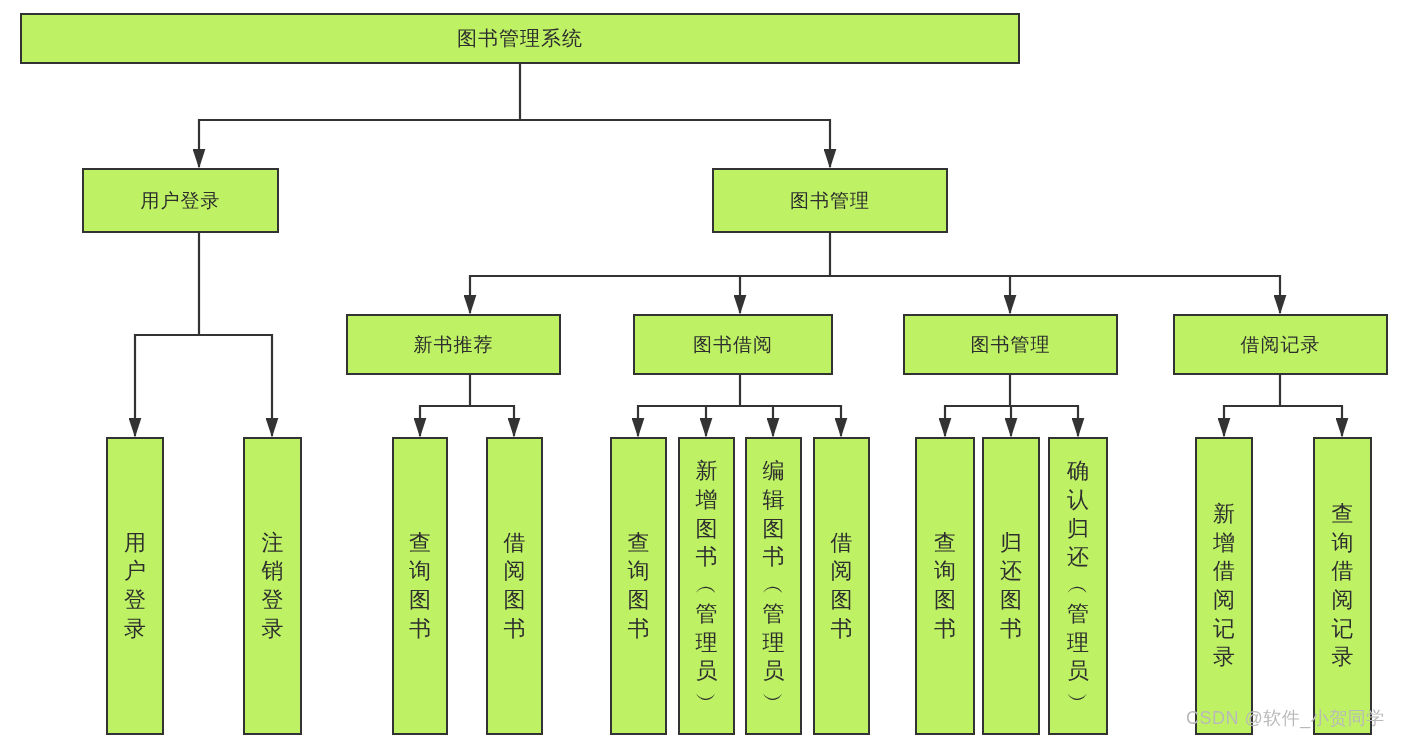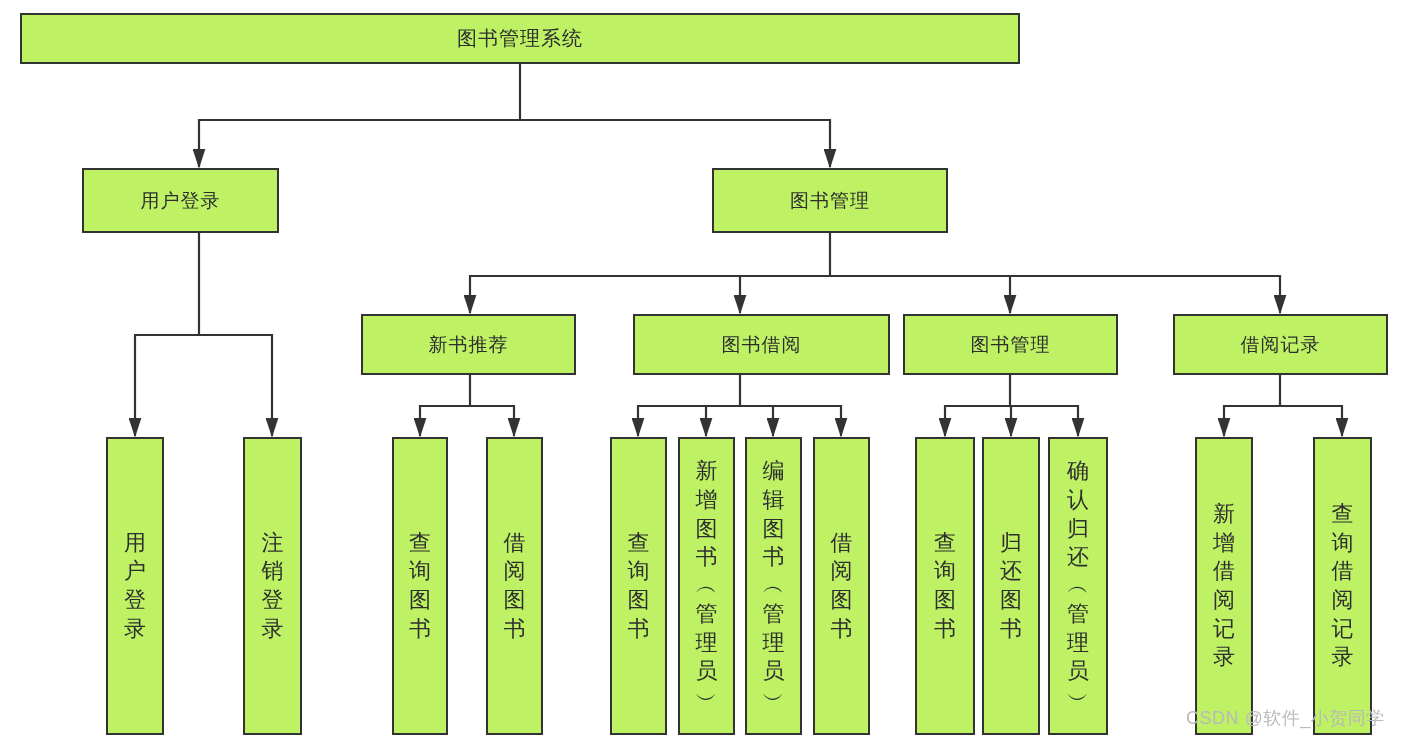--- a/index.html
+++ b/index.html
@@ -113,24 +113,24 @@
     <span class="h-label">图书管理系统</span>
   </div>
 
   <div class="node" style="left:82px;top:168px;width:197px;height:65px">
     <span class="h-label">用户登录</span>
   </div>
   <div class="node" style="left:712px;top:168px;width:236px;height:65px">
     <span class="h-label">图书管理</span>
   </div>
 
-  <div class="node" style="left:361px;top:314px;width:215px;height:61px">
+  <div class="node" style="left:346px;top:314px;width:215px;height:61px">
     <span class="h-label">新书推荐</span>
   </div>
-  <div class="node" style="left:633px;top:314px;width:257px;height:61px">
+  <div class="node" style="left:633px;top:314px;width:200px;height:61px">
     <span class="h-label">图书借阅</span>
   </div>
   <div class="node" style="left:903px;top:314px;width:215px;height:61px">
     <span class="h-label">图书管理</span>
   </div>
   <div class="node" style="left:1173px;top:314px;width:215px;height:61px">
     <span class="h-label">借阅记录</span>
   </div>
 
   <div class="node leaf" style="left:106px;top:437px;width:58px;height:298px">

